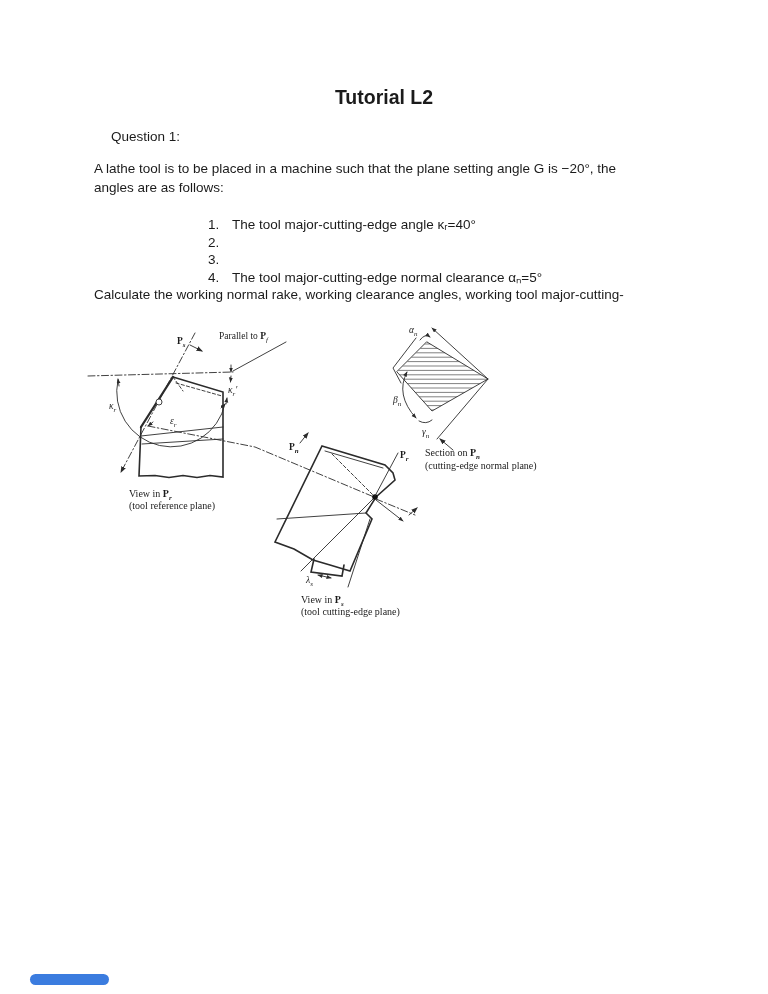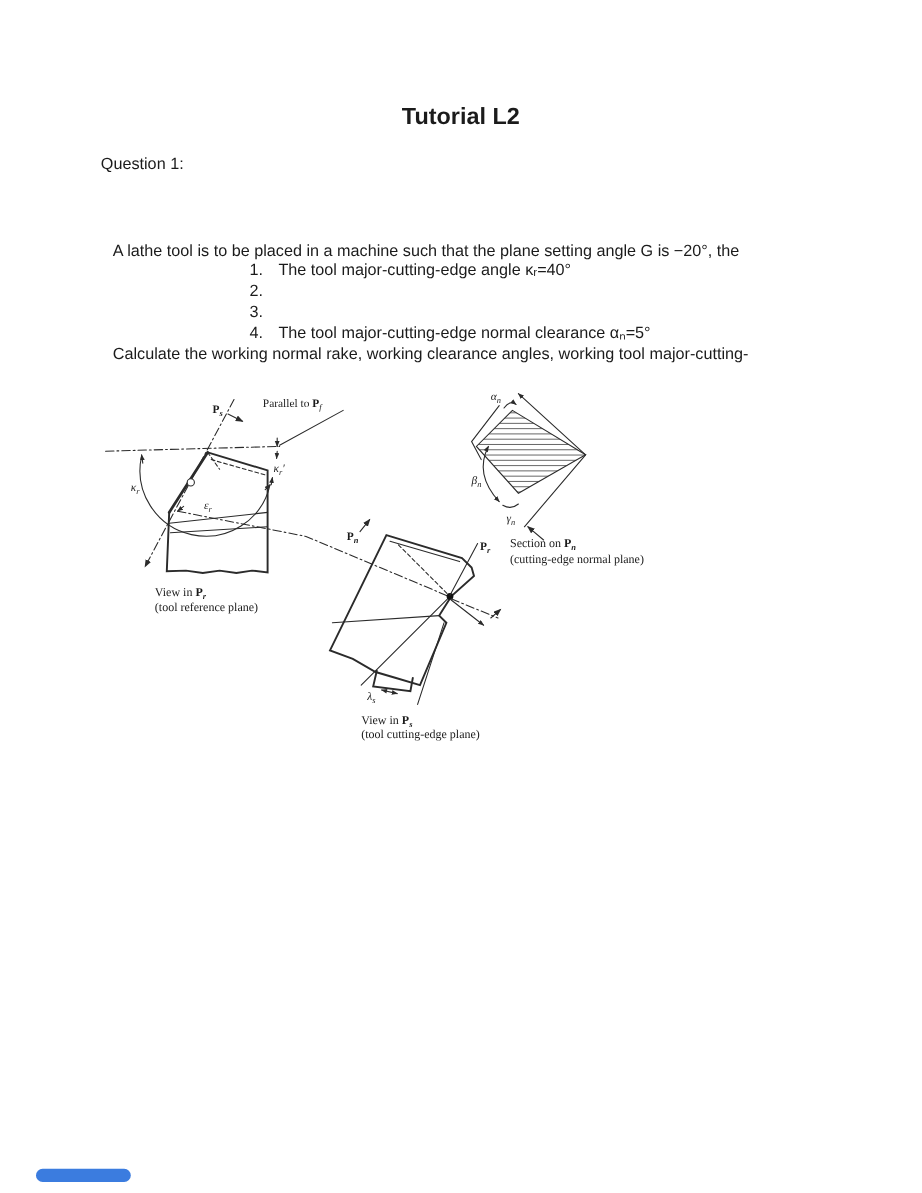--- a/index.html
+++ b/index.html
@@ -2,23 +2,23 @@
 <html><head>
 <meta charset="utf-8">
 <style>
   html,body{margin:0;padding:0;}
   body{
     width:768px;height:994px;background:#ffffff;position:relative;
     font-family:"Liberation Sans",sans-serif;color:#1b1b1b;overflow:hidden;
   }
   .abs{position:absolute;}
   .title{top:86px;left:0;width:768px;text-align:center;font-size:19.5px;font-weight:bold;}
-  .qlabel{top:129px;left:84px;font-size:13.5px;}
+  .qlabel{top:129px;left:111px;font-size:13.5px;}
   .para{left:94px;font-size:13.5px;line-height:18.7px;white-space:nowrap;}
-  .intro{top:160px;margin-top:40px;}
+  .intro{top:160px;}
   .outro{top:286px;}
   .list{top:216px;left:208px;font-size:13.5px;line-height:17.7px;}
   .list .row{display:flex;}
   .list .num{width:24px;}
   .fig{top:325px;left:85px;width:490px;height:300px;}
   .accent-bar{top:974px;left:30px;width:79px;height:11px;border-radius:5.5px;background:#3b7cdf;}
   
   .s{stroke:#2b2b2b;fill:none;stroke-width:0.9;stroke-linecap:round;}
   .b{stroke-width:1.6;}
   .b2{stroke-width:2.3;}
@@ -33,20 +33,21 @@
 </style>
 </head>
 <body>
 
 <div class="abs title">Tutorial L2</div>
 
 <div class="abs qlabel">Question 1:</div>
 
 <div class="abs para intro">
   <div>A lathe tool is to be placed in a machine such that the plane setting angle G is −20°, the</div>
+  <div>angles are as follows:</div>
 </div>
 
 <div class="abs list">
   <div class="row">
     <span class="num">1.</span>
     <span>The tool major-cutting-edge angle κᵣ=40°</span>
   </div>
   <div class="row">
     <span class="num">2.</span>
   </div>

